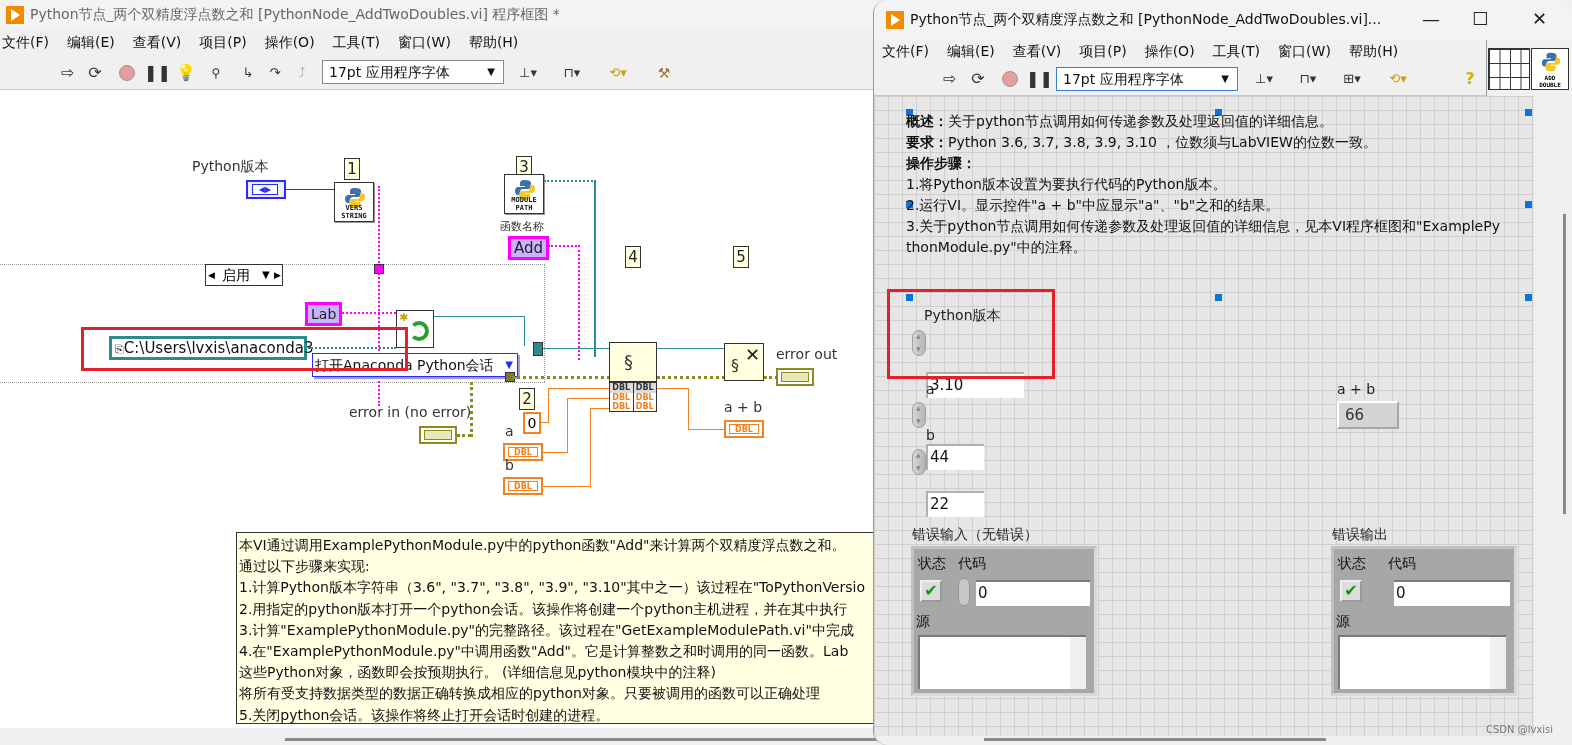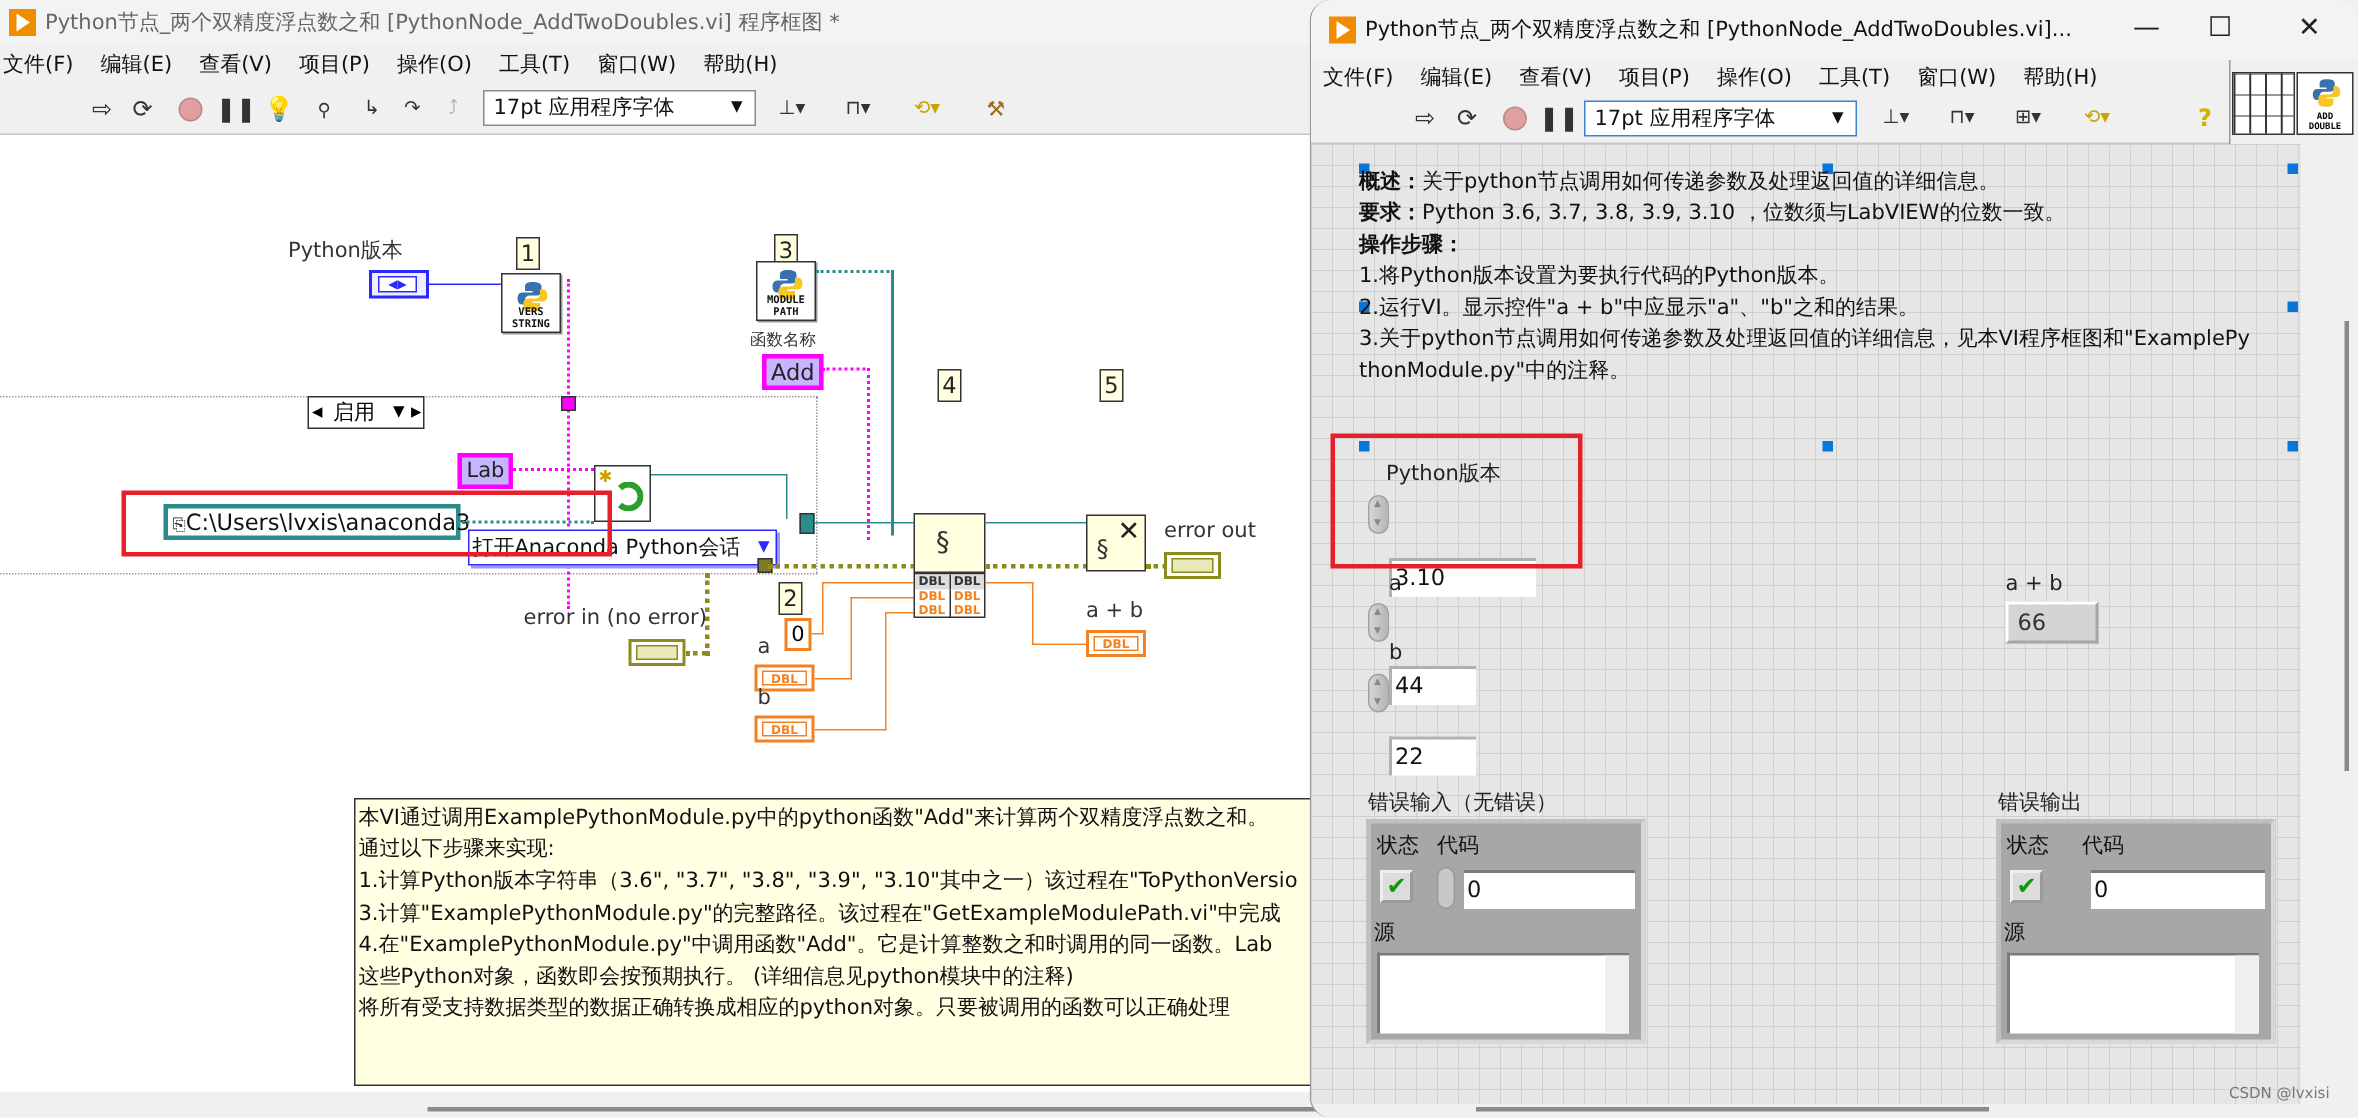--- a/index.html
+++ b/index.html
@@ -238,24 +238,26 @@
 
     <span class="lbl" style="left:724px;top:309px">a + b</span>
     <div class="dbl" style="left:724px;top:330px">
         <div class="in">DBL</div>
       </div>
 
     <div class="comment" style="top:442px">
       <div>本VI通过调用ExamplePythonModule.py中的python函数"Add"来计算两个双精度浮点数之和。</div>
       <div>通过以下步骤来实现:</div>
       <div>1.计算Python版本字符串（3.6", "3.7", "3.8", "3.9", "3.10"其中之一）该过程在"ToPythonVersio</div>
+      <div>2.用指定的python版本打开一个python会话。该操作将创建一个python主机进程，并在其中执行</div>
       <div>3.计算"ExamplePythonModule.py"的完整路径。该过程在"GetExampleModulePath.vi"中完成</div>
       <div>4.在"ExamplePythonModule.py"中调用函数"Add"。它是计算整数之和时调用的同一函数。Lab</div>
       <div>这些Python对象，函数即会按预期执行。    (详细信息见python模块中的注释)</div>
       <div>将所有受支持数据类型的数据正确转换成相应的python对象。只要被调用的函数可以正确处理</div>
+      <div>5.关闭python会话。该操作将终止打开会话时创建的进程。</div>
     </div>
   </div>
   <div class="abs" style="left:0;top:728px;width:880px;height:17px;background:#f0f0f0">
     <div class="hscroll" style="left:285px;top:10px;width:595px"></div>
   </div>
 </div>
 
 <div id="right-win">
   <div class="titlebar">
     <span class="lv-logo" style="margin-left:12px"></span>

